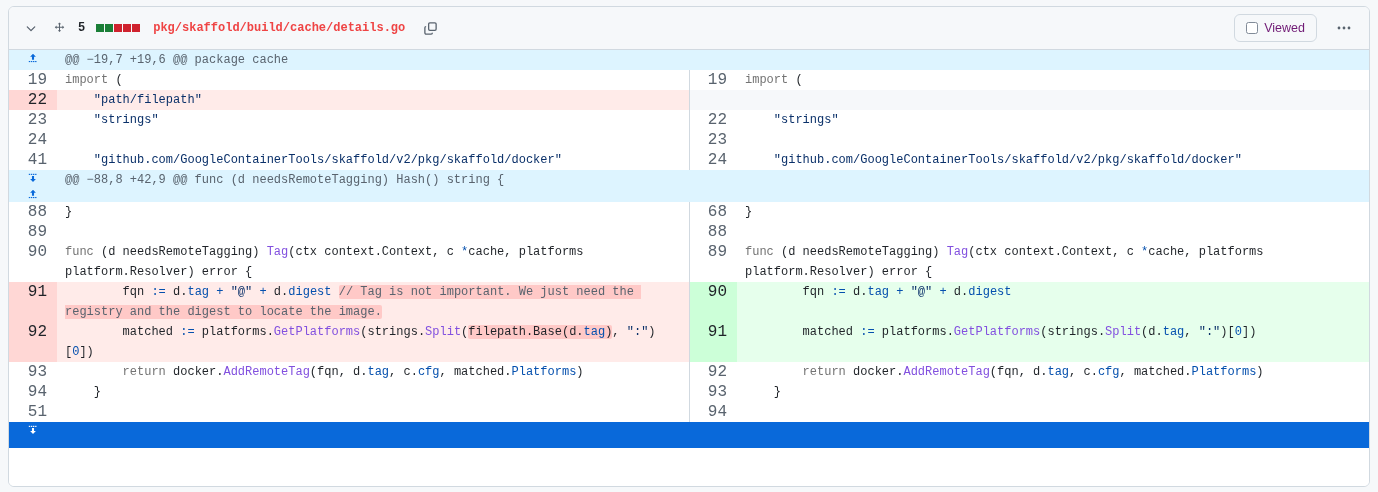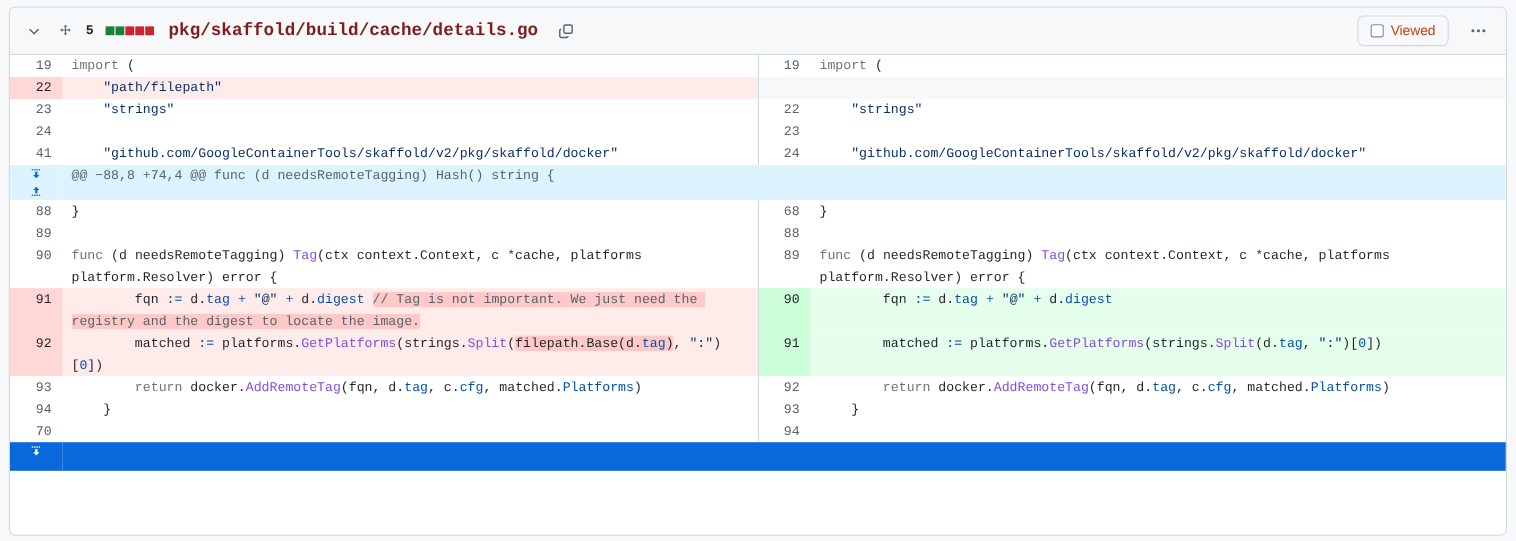--- a/index.html
+++ b/index.html
@@ -55,42 +55,42 @@
     display: flex;
     gap: 1px;
     align-items: center;
     flex: 0 0 auto;
   }
   .dsq { width: 8px; height: 8px; display: block; }
   .dsq.add { background: #1a7f37; }
   .dsq.del { background: #cf222e; }
   .file-path {
     font-family: "Liberation Mono", monospace;
-    font-size: 16px;
-    color: #7f1d1d;
+    font-size: 12px;
+    color: #ef4444;
     font-weight: 600;
     margin-left: 5px;
     white-space: nowrap;
   }
   .copy-btn {
     margin-left: 6px;
     width: 22px; height: 22px;
     display: flex; align-items: center; justify-content: center;
     color: #59636e;
   }
   .hdr-spacer { flex: 1 1 auto; }
   .viewed-btn {
     display: flex; align-items: center; gap: 6px;
     height: 28px;
     padding: 0 11px;
     border: 1px solid #d1d9e0;
     border-radius: 6px;
     background: #f6f8fa;
     font-size: 12.5px;
-    color: #c2410c;
+    color: #701a75;
     white-space: nowrap;
   }
   .viewed-box {
     width: 12px; height: 12px;
     border: 1.5px solid #818b98;
     border-radius: 2.5px;
     background: #fff;
     display: block;
   }
   .kebab-btn {
@@ -117,21 +117,21 @@
   }
   table.diff col.gutter { width: 48px; }
   table.diff col.code   { width: 632px; }
 
   td.ln {
     width: 48px;
     min-width: 48px;
     text-align: right;
     padding: 0 10px 0 4px;
     color: #59636e;
-    font-size: 12px;
+    font-size: 16px;
     vertical-align: top;
     user-select: none;
     white-space: nowrap;
   }
   td.code {
     padding: 0 10px 0 8px;
     color: #1f2328;
     vertical-align: top;
     white-space: pre-wrap;
     word-break: break-word;
@@ -253,20 +253,34 @@
 
     <div class="diff-scroll">
       <table class="diff">
         <colgroup>
           <col class="gutter">
             <col class="code">
             <col class="gutter">
             <col class="code">
         </colgroup>
         <tbody id="diff-tbody">
+            <tr class="hunk">
+              <td class="ln">
+                <div class="expander">
+                  <svg width="14" height="16" viewBox="0 0 16 16" fill="currentColor" aria-hidden="true">
+                    <path d="M8 3.2 11.3 6.6h-2.1v3.4H6.8V6.6H4.7Z"></path>
+                    <rect x="3.2" y="11.4" width="1.6" height="1.3"></rect>
+                    <rect x="5.6" y="11.4" width="1.6" height="1.3"></rect>
+                    <rect x="8.0" y="11.4" width="1.6" height="1.3"></rect>
+                    <rect x="10.4" y="11.4" width="1.6" height="1.3"></rect>
+                  </svg>
+                </div>
+              </td>
+              <td class="code" colspan="3">@@ −19,7 +19,6 @@ package cache</td>
+            </tr>
             <tr class="ctx">
               <td class="ln">19</td>
               <td class="code"><span class="k">import</span><span class="p"> (</span></td>
               <td class="ln">19</td>
               <td class="code last"><span class="k">import</span><span class="p"> (</span></td>
             </tr>
             <tr class="">
               <td class="ln del">22</td>
               <td class="code del"><span class="p">    </span><span class="s">"path/filepath"</span></td>
               <td class="ln empty"></td>
@@ -302,21 +316,21 @@
                   </svg>
                   <svg width="14" height="16" viewBox="0 0 16 16" fill="currentColor" aria-hidden="true">
                     <path d="M8 3.2 11.3 6.6h-2.1v3.4H6.8V6.6H4.7Z"></path>
                     <rect x="3.2" y="11.4" width="1.6" height="1.3"></rect>
                     <rect x="5.6" y="11.4" width="1.6" height="1.3"></rect>
                     <rect x="8.0" y="11.4" width="1.6" height="1.3"></rect>
                     <rect x="10.4" y="11.4" width="1.6" height="1.3"></rect>
                   </svg>
                 </div>
               </td>
-              <td class="code" colspan="3">@@ −88,8 +74,4 @@ func (d needsRemoteTagging) Hash() string {</td>
+              <td class="code" colspan="3">@@ −88,8 +42,9 @@ func (d needsRemoteTagging) Hash() string {</td>
             </tr>
             <tr class="ctx">
               <td class="ln">88</td>
               <td class="code"><span class="p">}</span></td>
               <td class="ln">68</td>
               <td class="code last"><span class="p">}</span></td>
             </tr>
             <tr class="ctx">
               <td class="ln">89</td>
               <td class="code"></td>
@@ -347,21 +361,21 @@
               <td class="ln">92</td>
               <td class="code last"><span class="p">        </span><span class="k">return</span><span class="p"> docker.</span><span class="fn">AddRemoteTag</span><span class="p">(fqn, d.</span><span class="v">tag</span><span class="p">, c.</span><span class="v">cfg</span><span class="p">, matched.</span><span class="v">Platforms</span><span class="p">)</span></td>
             </tr>
             <tr class="ctx">
               <td class="ln">94</td>
               <td class="code"><span class="p">    }</span></td>
               <td class="ln">93</td>
               <td class="code last"><span class="p">    }</span></td>
             </tr>
             <tr class="ctx">
-              <td class="ln">70</td>
+              <td class="ln">51</td>
               <td class="code"></td>
               <td class="ln">94</td>
               <td class="code last"></td>
             </tr>
             <tr class="expand-bottom">
               <td class="ln">
                 <div class="expand-bottom-icon">
                   <svg width="14" height="16" viewBox="0 0 16 16" fill="currentColor" aria-hidden="true">
                     <rect x="3.2" y="3.2" width="1.6" height="1.3"></rect>
                     <rect x="5.6" y="3.2" width="1.6" height="1.3"></rect>

